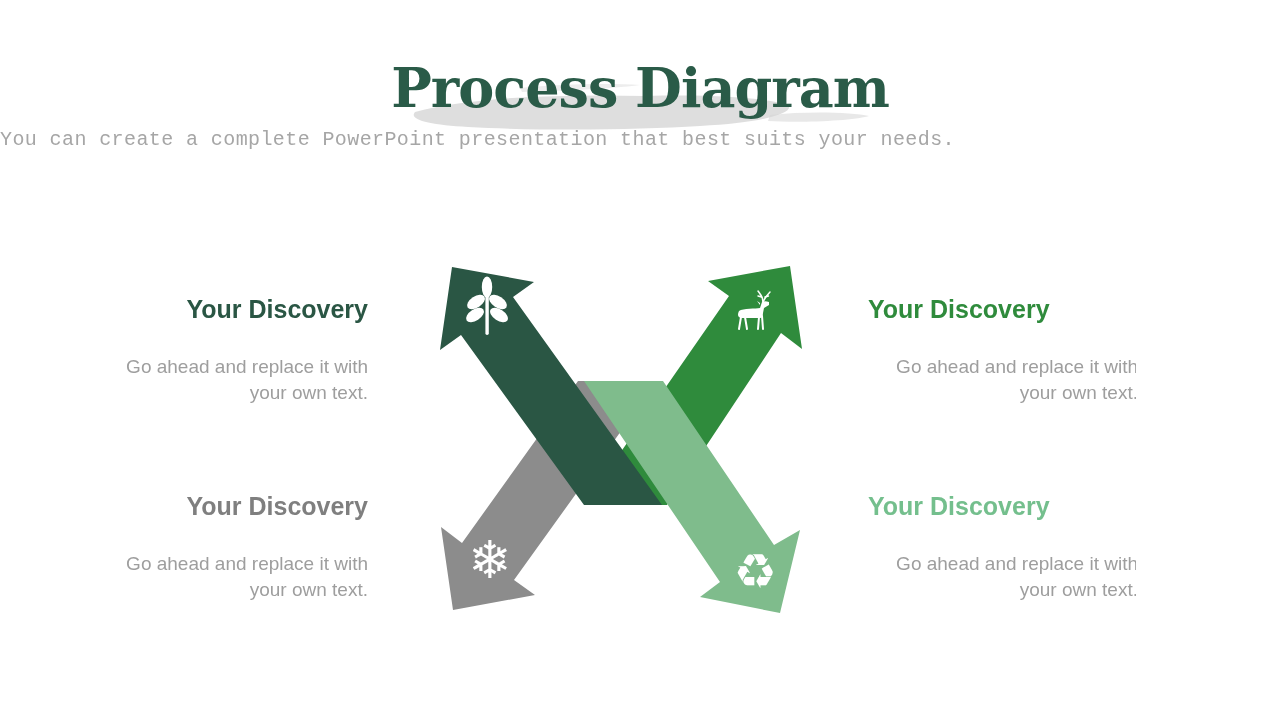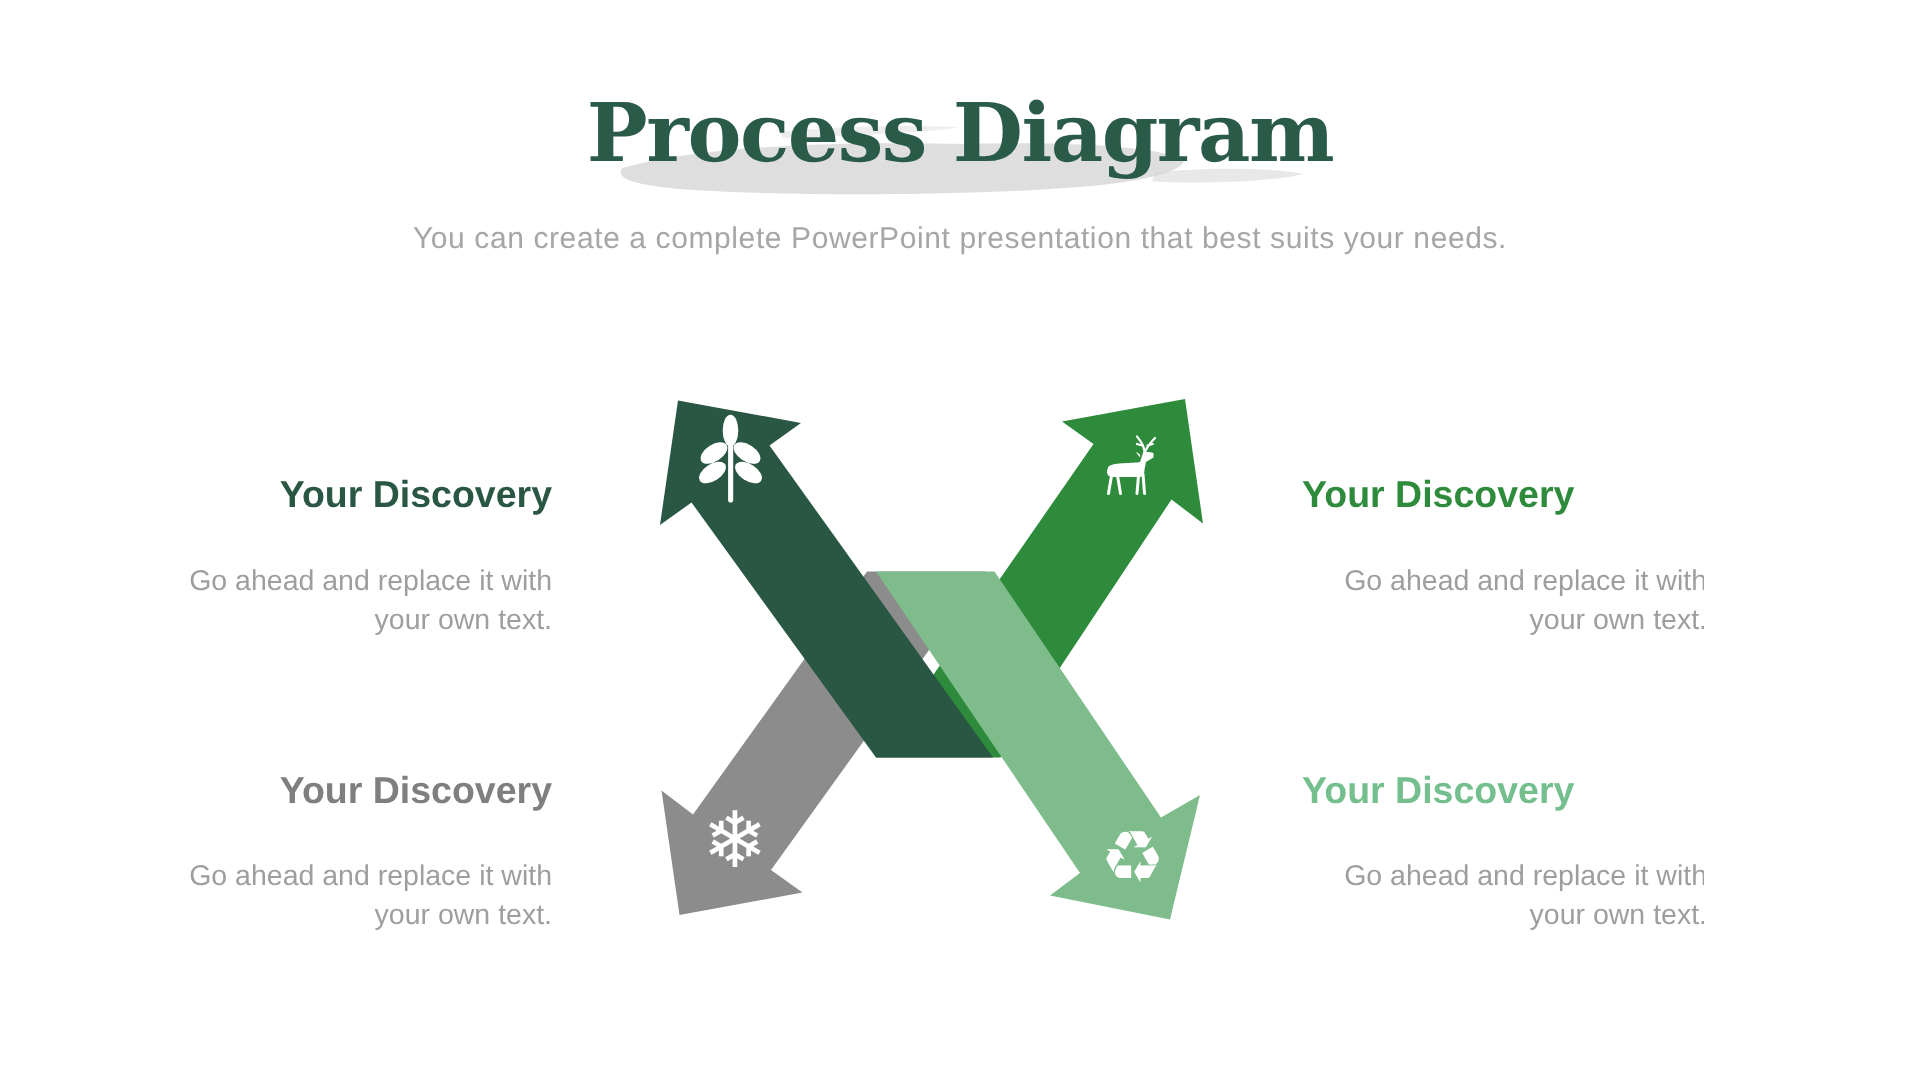--- a/index.html
+++ b/index.html
@@ -7,25 +7,25 @@
     position:relative;width:1136px;height:720px;background:#ffffff;overflow:hidden;
     font-family:"Liberation Sans",sans-serif;
   }
   .title{
     position:absolute;top:60px;left:0;width:1280px;margin:0;
     text-align:center;font-family:"DejaVu Serif",serif;font-weight:700;
     font-size:54px;line-height:1.05;letter-spacing:-1px;z-index:2;
   }
   .brush{position:absolute;top:0;left:0;z-index:1;}
   .subtitle{
-    position:absolute;top:148px;left:0;width:1280px;margin:0;
-    text-align:center;font-size:20px;letter-spacing:.4px;z-index:2;
+    position:absolute;top:128px;left:0;width:1280px;margin:0;
+    text-align:left;font-size:20px;letter-spacing:.4px;z-index:2;font-family:Liberation Mono, monospace;
   }
   .diagram-wrap{position:absolute;left:420px;top:250px;width:400px;height:380px;}
-  .block{position:absolute;width:270px;margin-top:21px;}
+  .block{position:absolute;width:270px;}
   .block h2{margin:0;font-size:25px;line-height:30px;font-weight:700;}
   .block p{margin:30px 0 0 0;font-size:19px;line-height:26px;text-align:right;}
   .block.align-right{text-align:right;}
   .block.align-left{text-align:left;}
   .pos-tl{left:98px;top:294px;}
   .pos-bl{left:98px;top:491px;}
   .pos-tr{left:868px;top:294px;}
   .pos-br{left:868px;top:491px;}
   .sym{font-family:"DejaVu Sans",sans-serif;}
 </style>

